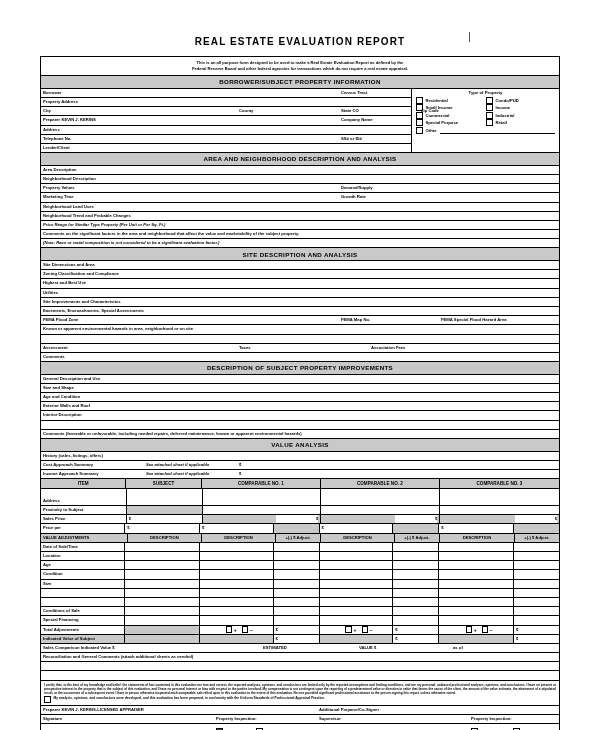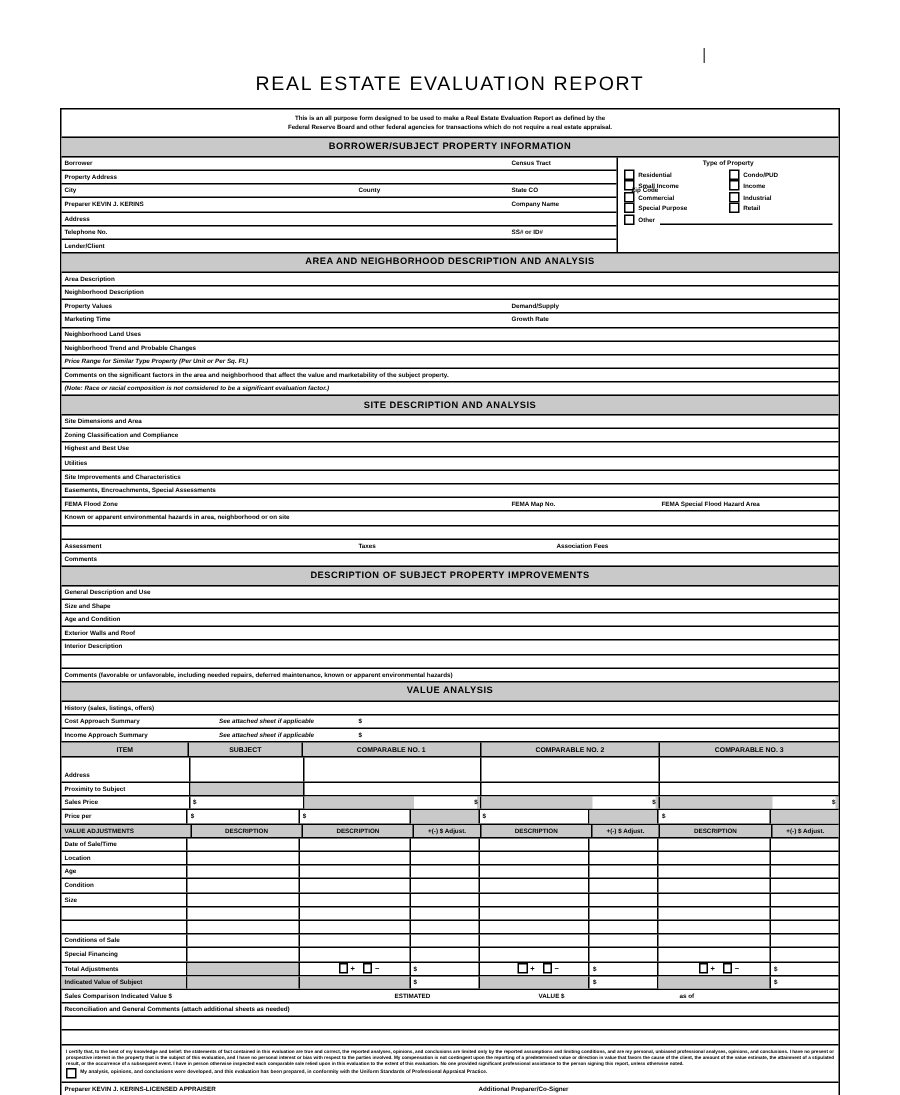--- a/index.html
+++ b/index.html
@@ -7,22 +7,22 @@
     width:600px;height:730px;
     background:#ffffff;
     font-family:"Liberation Sans", sans-serif;
     color:#000;
     overflow:hidden;
   }
   .page{position:relative;width:600px;height:730px;background:#fff;}
   .sheet{position:absolute;left:40px;top:0;width:520px;height:700px;}
 
   .doc-title{
-    text-align:center;font-size:13px;font-weight:normal;letter-spacing:1.1px;
-    margin-top:48px;margin-bottom:9px;
+    text-align:center;font-size:10px;font-weight:bold;letter-spacing:1.1px;
+    margin-top:36px;margin-bottom:9px;
   }
   .caret{position:absolute;left:469px;top:32px;width:1px;height:10px;background:#555;}
 
   .form{border:1px solid #000;border-top:1.2px solid #000;}
 
   .intro{
     text-align:center;font-size:4.1px;font-weight:bold;line-height:1.5;
     padding:3px 30px 3px;
   }
   .band{

